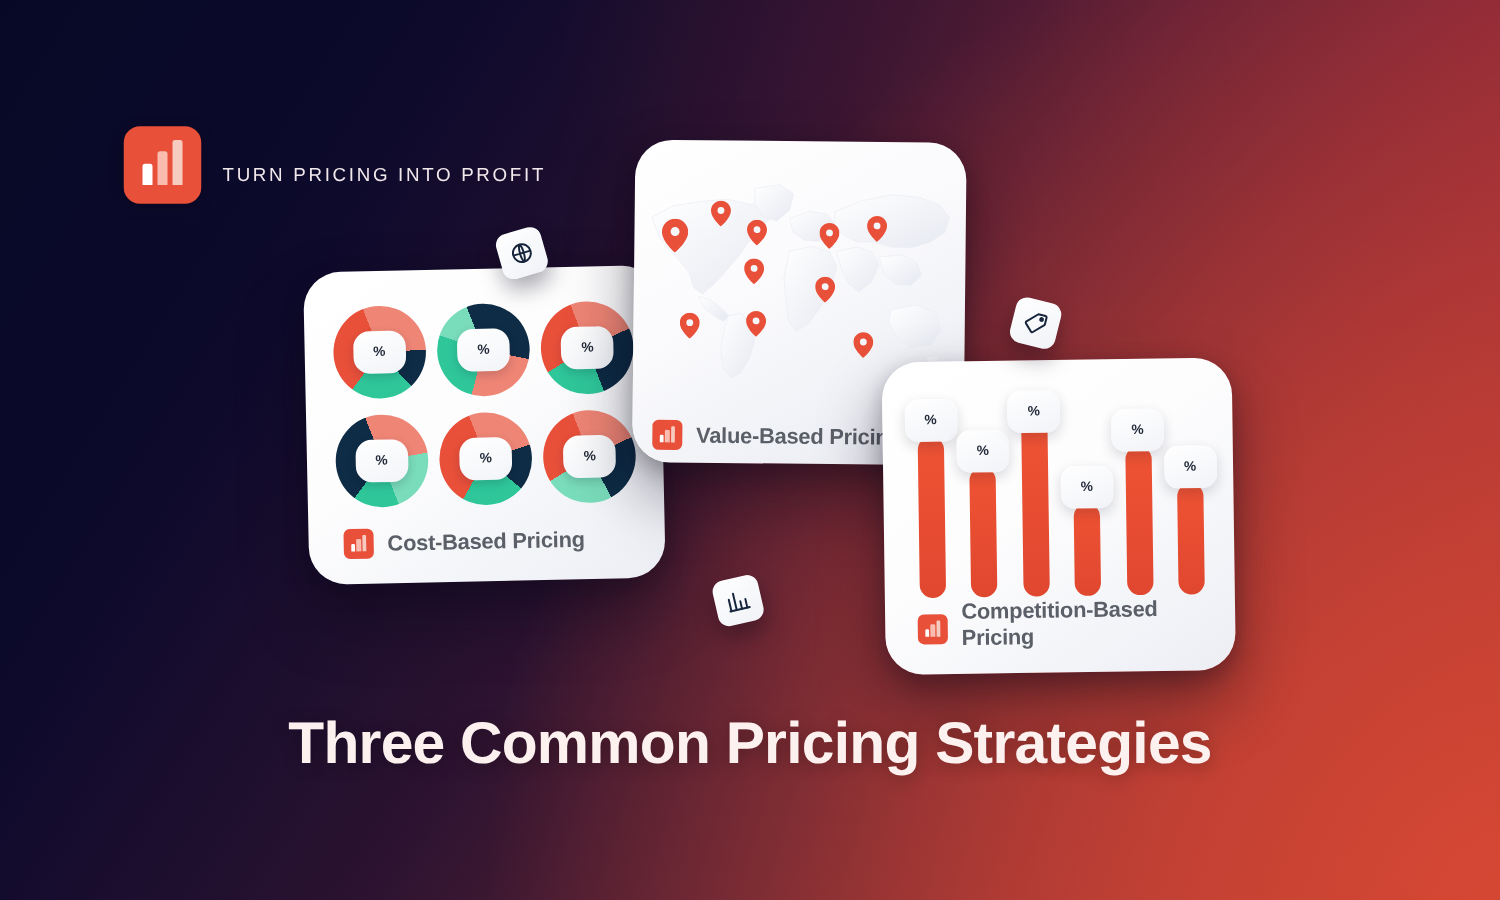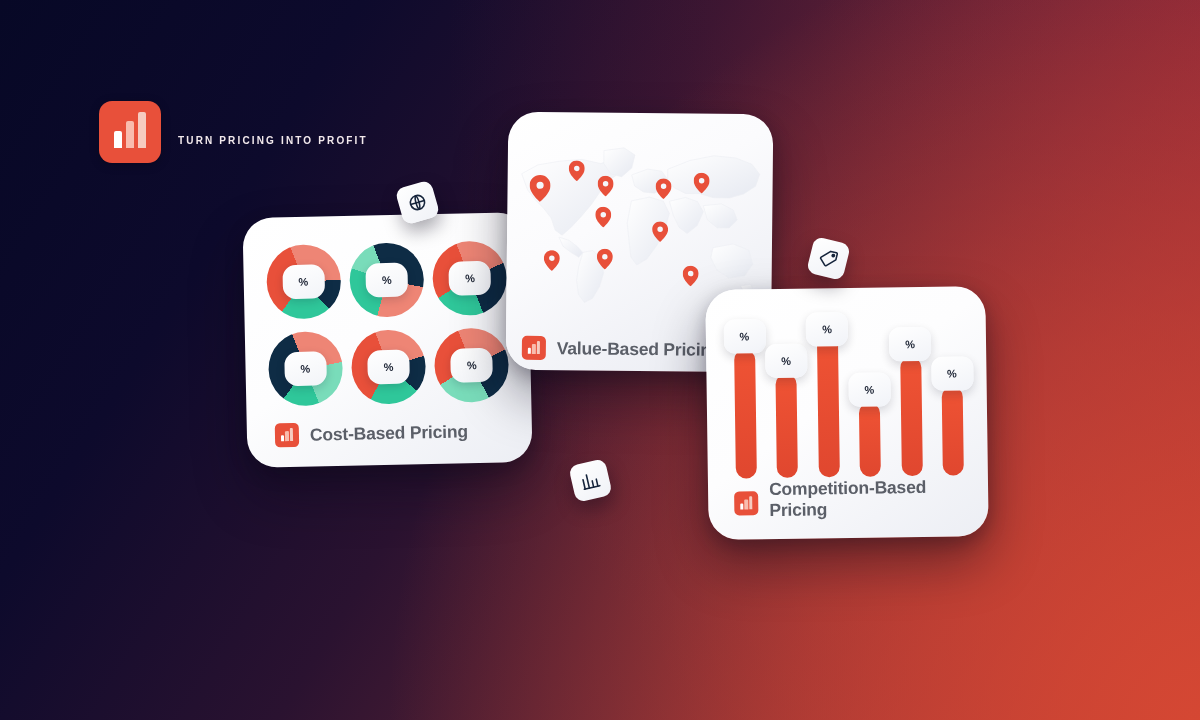--- a/index.html
+++ b/index.html
@@ -36,21 +36,21 @@
   .lb1{ height:17px; background:#ffffff; }
   .lb2{ height:27px; background:#f9bcae; }
   .lb3{ height:36px; background:#f6cbc0; }
 
   .logo-text{ display:flex; flex-direction:column; }
   .logo-name{
     font-size:31px; font-weight:700; color:#ffffff;
     letter-spacing:-0.3px; line-height:1.05;
   }
   .logo-tag{
-    font-size:10px; font-weight:700; color:#f2e9ec;
+    font-size:15px; font-weight:400; color:#f2e9ec;
     letter-spacing:2.15px; margin-top:16px;
   }
 
   
   .card{
     position:absolute;
     border-radius:30px;
     background:linear-gradient(145deg,#ffffff 0%,#fdfdfe 45%,#eceef4 100%);
     box-shadow:0 26px 52px rgba(10,6,24,.42), 0 6px 18px rgba(10,6,24,.26);
     overflow:hidden;
@@ -378,14 +378,15 @@
       <circle cx="17" cy="7" r="1.4" fill="#16253c"></circle>
     </svg>
   </div>
   <div class="float-card" id="float-chart">
     <svg width="19" height="19" viewBox="0 0 24 24" fill="none" stroke="#16253c" stroke-width="2" stroke-linecap="round">
       <path d="M3 21V9M8.5 21V4M14 21v-8M19.5 21V12"></path>
       <path d="M2 21h20"></path>
     </svg>
   </div>
 
+  <div id="headline">Three Common Pricing Strategies</div>
 
 </div>
 
 </body></html>

